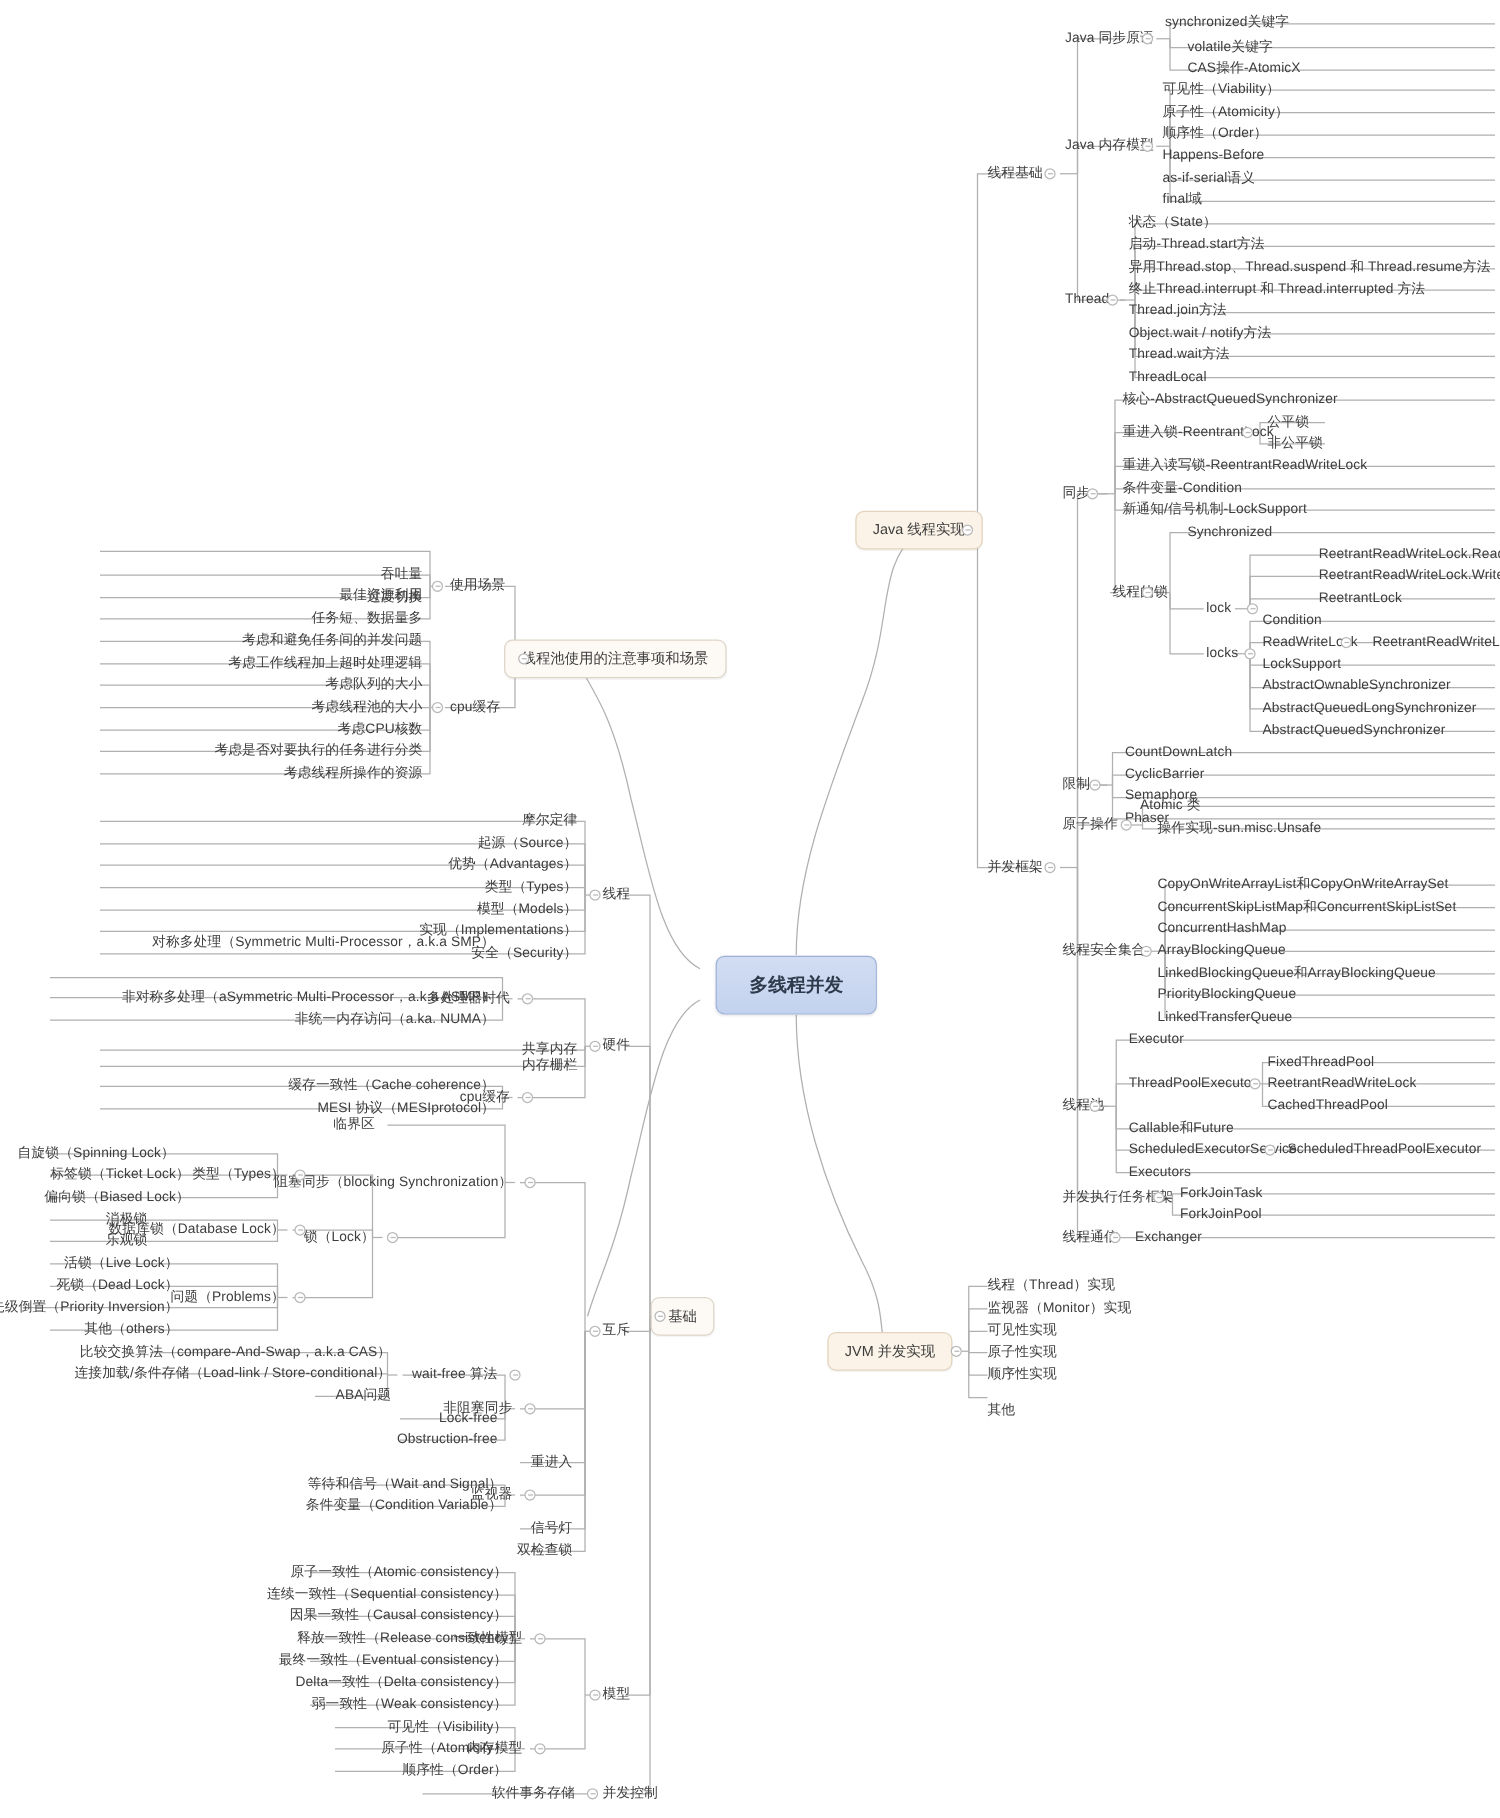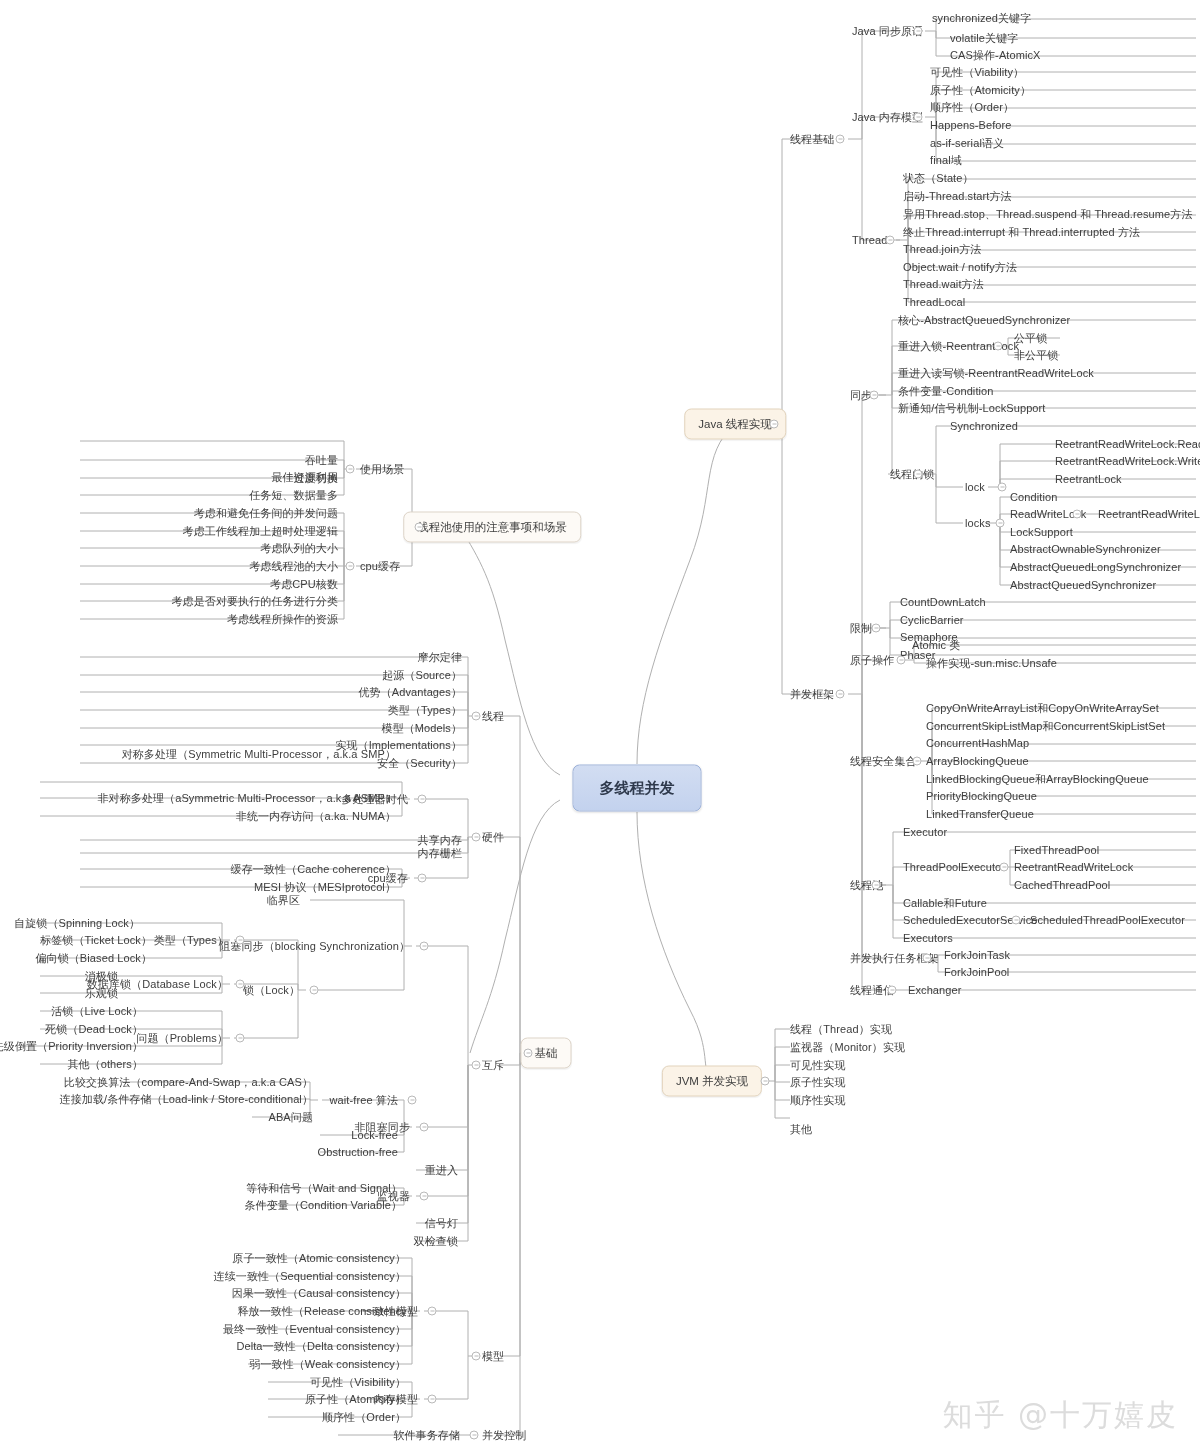--- a/index.html
+++ b/index.html
@@ -574,15 +574,14 @@
   <div class="nd l" style="left:418px; top:1399px;">内存模型</div>
   <div class="tog" style="left:432px; top:1399px;"></div>
   <div class="nd l" style="left:406px; top:1382px;">可见性（Visibility）</div>
   <div class="nd l" style="left:406px; top:1399px;">原子性（Atomicity）</div>
   <div class="nd l" style="left:406px; top:1417px;">顺序性（Order）</div>
 
   <div class="nd r" style="left:482px; top:1435px;">并发控制</div>
   <div class="tog" style="left:474px; top:1435px;"></div>
   <div class="nd l" style="left:460px; top:1435px;">软件事务存储</div>
 
-  <div id="watermark">知乎 @十万嬉皮</div>
 
 </div>
 
 </body></html>

